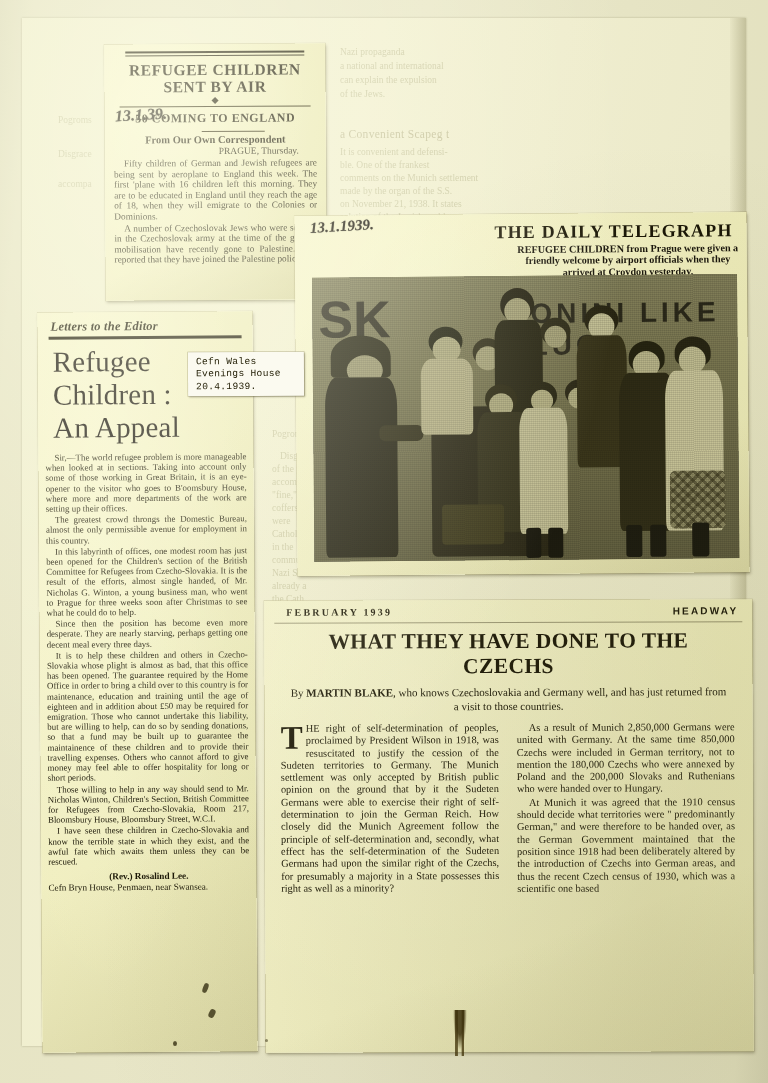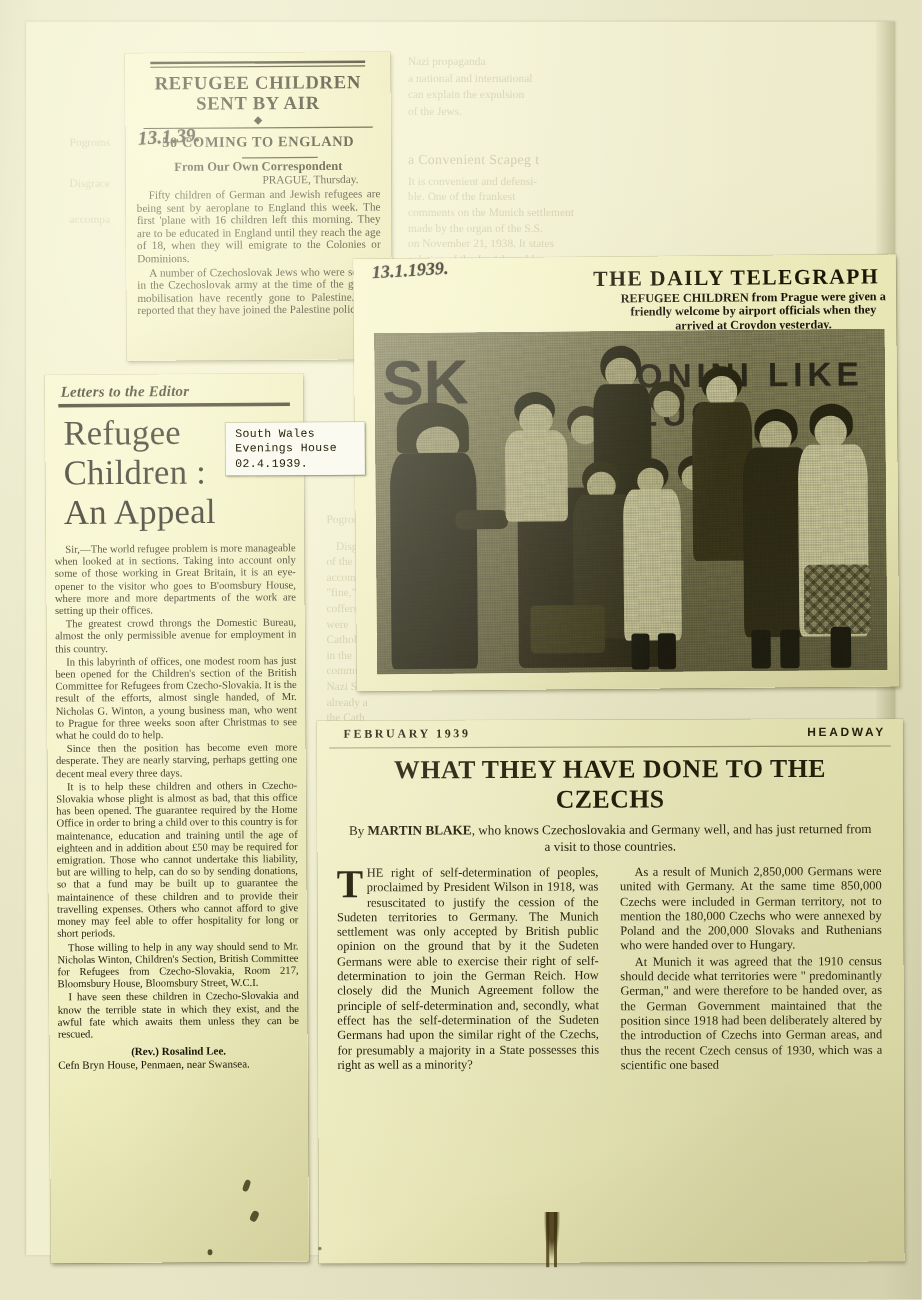--- a/index.html
+++ b/index.html
@@ -247,23 +247,23 @@
         <p>It is to help these children and others in Czecho-Slovakia whose plight is almost as bad, that this office has been opened. The guarantee required by the Home Office in order to bring a child over to this country is for maintenance, education and training until the age of eighteen and in addition about £50 may be required for emigration. Those who cannot undertake this liability, but are willing to help, can do so by sending donations, so that a fund may be built up to guarantee the maintainence of these children and to provide their travelling expenses. Others who cannot afford to give money may feel able to offer hospitality for long or short periods.</p>
         <p>Those willing to help in any way should send to Mr. Nicholas Winton, Children's Section, British Committee for Refugees from Czecho-Slovakia, Room 217, Bloomsbury House, Bloomsbury Street, W.C.I.</p>
         <p>I have seen these children in Czecho-Slovakia and know the terrible state in which they exist, and the awful fate which awaits them unless they can be rescued.</p>
       </div>
       <div class="sig">(Rev.) Rosalind Lee.</div>
       <div class="sig-addr">Cefn Bryn House, Penmaen, near Swansea.</div>
     </div>
   </div>
 
   <div id="typed-slip">
-    <div>South Wales</div>
+    <div>Cefn Wales</div>
     <div>Evenings House</div>
-    <div>02.4.1939.</div>
+    <div>20.4.1939.</div>
   </div>
 
   <div class="clip" id="clip-dt">
     <div class="pad">
       <div class="dt-masthead">THE DAILY TELEGRAPH</div>
 
       <div style="position:absolute;left:222px;top:30px;width:222px;" class="dt-caption">
         <span>REFUGEE CHILDREN from Prague were given a friendly welcome by airport officials when they arrived at Croydon yesterday.</span>
       </div>
 

